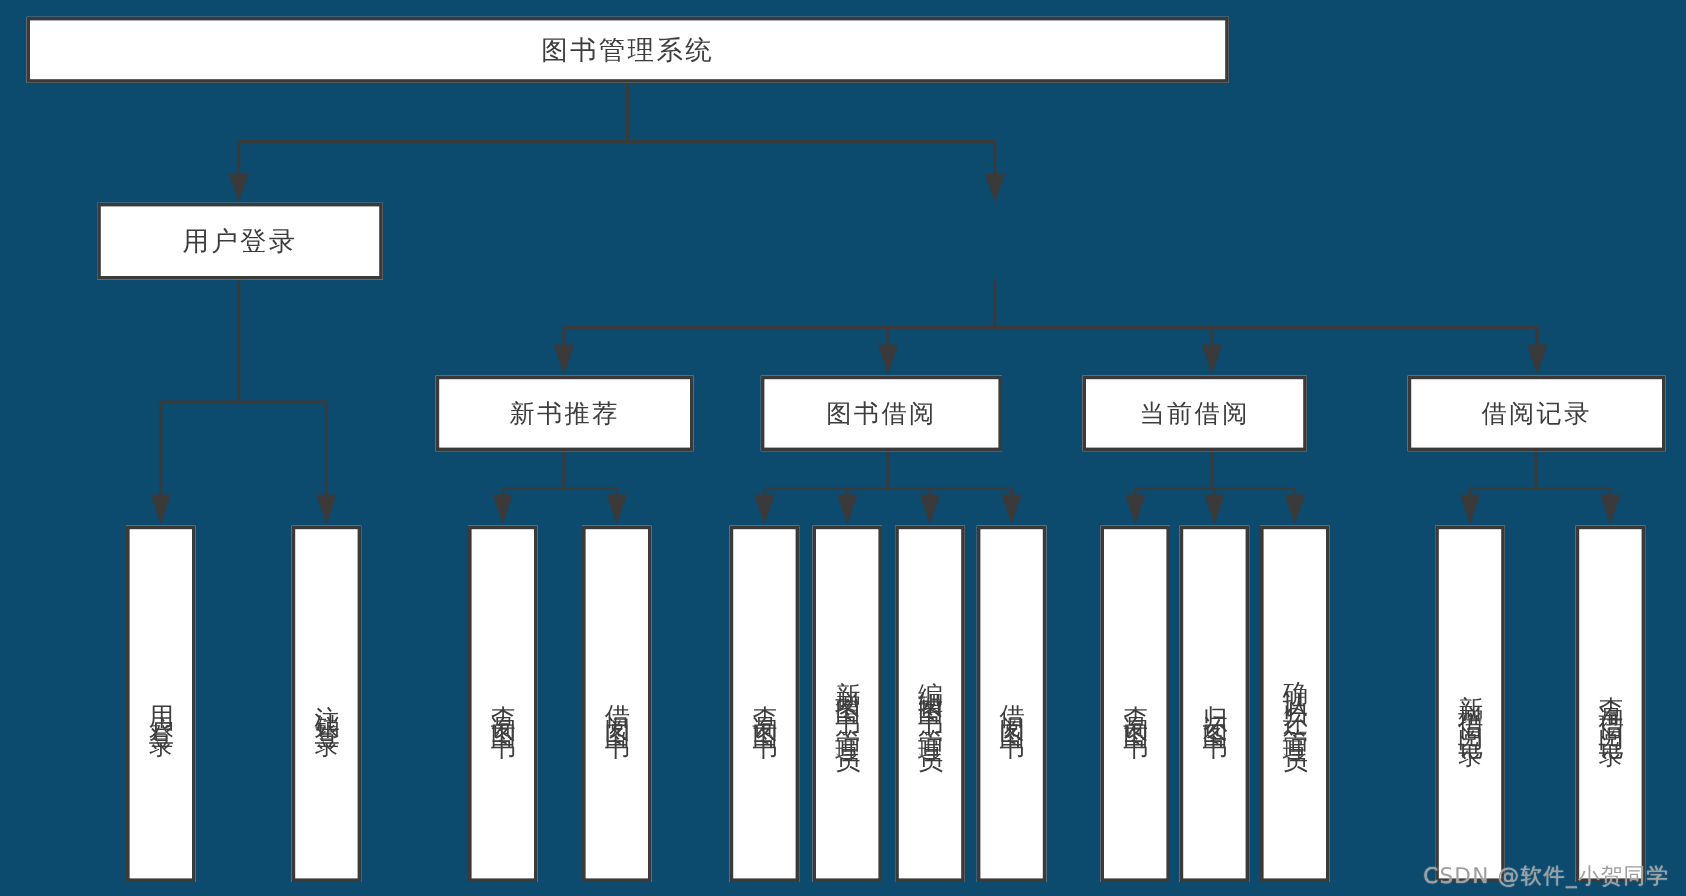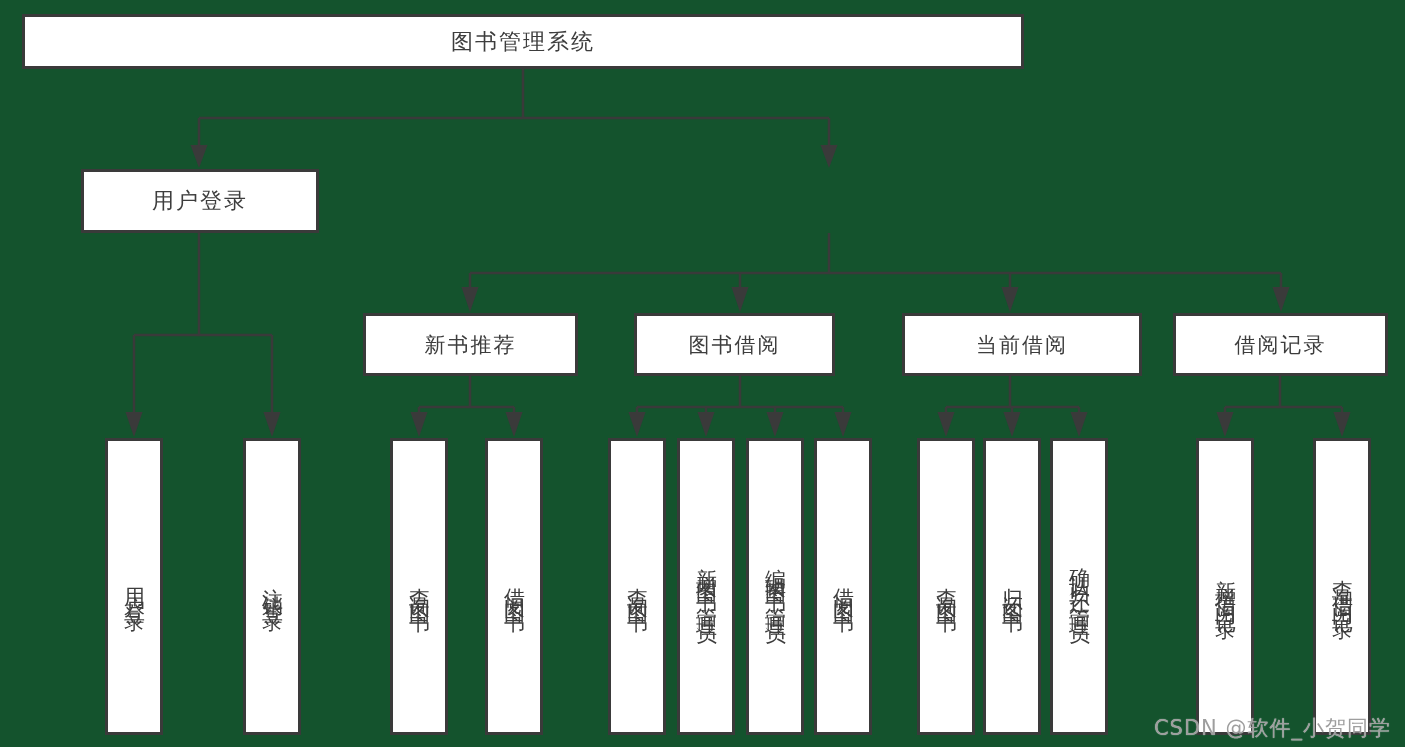--- a/index.html
+++ b/index.html
@@ -1,37 +1,37 @@
 <!DOCTYPE html>
 <html><head>
 <meta charset="utf-8">
 <style>
   html,body{margin:0;padding:0;background:#ffffff;}
   #stage{
-    position:relative;width:1405px;height:747px;background:#14532d;overflow:hidden;
+    position:relative;width:1405px;height:747px;background:#0c4a6e;overflow:hidden;
     font-family:"DejaVu Sans","Liberation Sans",sans-serif;
   }
   #wires{position:absolute;left:0;top:0;z-index:1;}
   .box{
     position:absolute;z-index:2;box-sizing:border-box;
     border:3px solid #3a3a3a;background:#ffffff;color:#3d3d3d;
     display:flex;align-items:center;justify-content:center;
   }
   .h-box{font-size:22px;letter-spacing:2px;white-space:nowrap;}
   .v-box{
     writing-mode:vertical-rl;text-orientation:mixed;
     font-size:21px;letter-spacing:8px;line-height:1;
   }
   .root{left:22px;top:14px;width:1002px;height:55px;}
   .lvl2{top:169px;height:64px;}
   .lvl3{top:313px;height:63px;font-size:21px;}
   .leaf{top:438px;width:58px;height:297px;}
   #watermark{
     position:absolute;right:14px;bottom:5px;z-index:3;
-    color:#9e9e9e;font-size:21px;letter-spacing:1px;white-space:nowrap;
+    color:#9e9e9e;font-size:18px;letter-spacing:1px;white-space:nowrap;
     text-shadow:0 0 1px rgba(255,255,255,.8);
     margin-top:48px;
   }
 </style>
 </head>
 <body>
 
 <div id="stage">
 
   <svg id="wires" width="1405" height="747" viewBox="0 0 1405 747">
@@ -80,21 +80,21 @@
       <polygon points="1333.5,412 1350.5,412 1342,437"></polygon>
     </g>
   </svg>
 
   <div class="box h-box root">图书管理系统</div>
 
   <div class="box h-box lvl2" style="left:81px;width:238px;">用户登录</div>
 
   <div class="box h-box lvl3" style="left:363px;width:215px;">新书推荐</div>
   <div class="box h-box lvl3" style="left:634px;width:201px;">图书借阅</div>
-  <div class="box h-box lvl3" style="left:902px;width:240px;">当前借阅</div>
+  <div class="box h-box lvl3" style="left:902px;width:187px;">当前借阅</div>
   <div class="box h-box lvl3" style="left:1173px;width:215px;">借阅记录</div>
 
   <div class="box v-box leaf" style="left:105px;">用户登录</div>
   <div class="box v-box leaf" style="left:243px;">注销登录</div>
 
   <div class="box v-box leaf" style="left:390px;">查询图书</div>
   <div class="box v-box leaf" style="left:485px;">借阅图书</div>
 
   <div class="box v-box leaf" style="left:608px;">查询图书</div>
   <div class="box v-box leaf" style="left:677px;">新增图书（管理员）</div>

